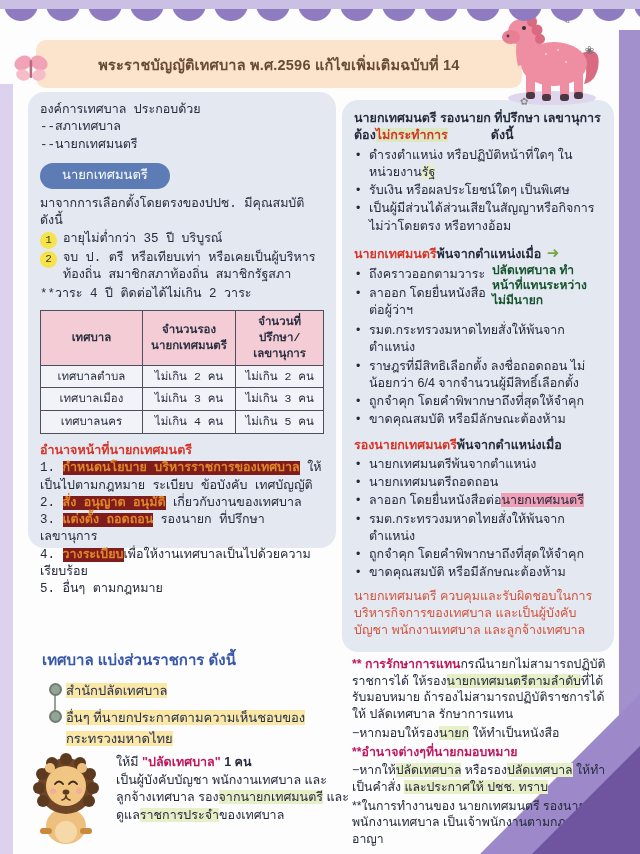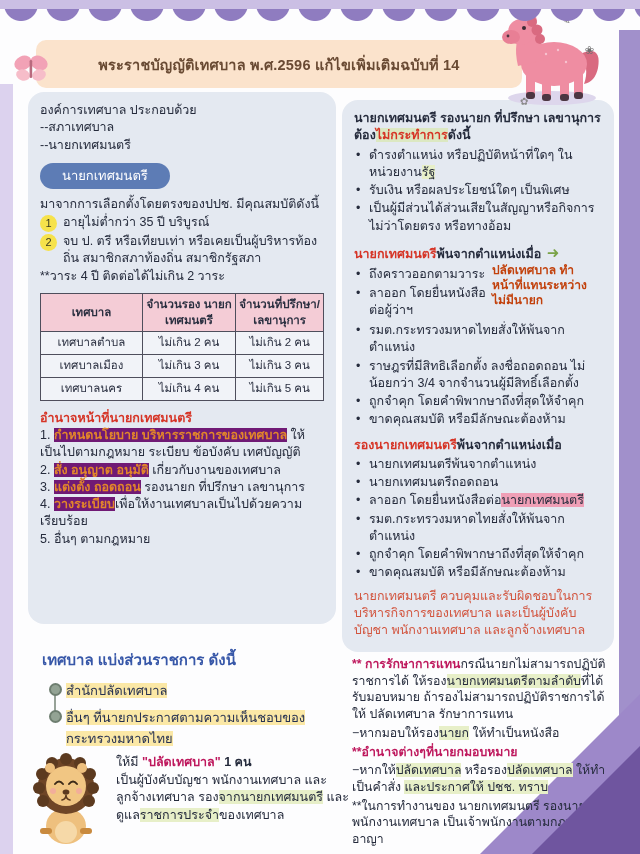--- a/index.html
+++ b/index.html
@@ -25,53 +25,53 @@
   .butterfly { position:absolute; left:10px; top:52px; z-index:4; }
   .unicorn { position:absolute; left:488px; top:6px; z-index:4; }
   .doodle { position:absolute; color:#6f6f6f; font-size:13px; z-index:4; }
   .doodle.d1 { left:560px; top:12px; }
   .doodle.d2 { left:585px; top:44px; font-size:11px; }
   .doodle.d3 { left:520px; top:96px; font-size:10px; color:#8a8a8a; }
 
   
   .card { position:absolute; background:#e4e9f1; border-radius:16px; box-sizing:border-box;
     color:#252b3c; font-size:12.5px; line-height:1.38; padding:10px 12px; z-index:2; }
-  .card.leftcol { left:28px; top:92px; width:308px; height:532px; }
+  .card.leftcol { left:28px; top:92px; width:308px; height:456px;font-family:Liberation Mono, monospace; }
   .card.rightcol { left:342px; top:100px; width:272px; height:552px; }
 
   .intro-line { white-space:pre-wrap; }
   .badge { display:inline-block; background:#5d7cb5; color:#ffffff; border-radius:16px;
     padding:4px 22px; font-size:13px; margin:9px 0 7px; }
   .numrow { display:flex; gap:6px; margin:1px 0; }
   .numcircle { flex:none; width:17px; height:17px; border-radius:50%; background:#f6e24b;
     color:#3a3a1f; text-align:center; font-size:11px; line-height:17px; margin-top:1px; }
 
   table.org { width:100%; border-collapse:collapse; margin:7px 0 9px; font-size:11.5px;
     text-align:center; color:#2a2f40; }
   table.org th, table.org td { border:1.4px solid #4e4e5c; padding:3px 2px; }
   table.org th { background:#f4ccd6; font-weight:bold; }
   table.org td { background:#f1f3f8; }
 
   .red-bold { color:#d63426; font-weight:bold; }
   .orange-bold { color:#be185d; font-weight:bold; }
-  .hl-org { color:#e2862a; background:#701a75; font-weight:bold; }
+  .hl-org { color:#e2862a; background:#7f1d1d; font-weight:bold; }
   .hl-green { background:#e7efc8; }
   .hl-yellow { background:#fbe8a6; }
   .hl-pink { background:#ef9fb6; }
   .red-on-green { color:#d63426; font-weight:bold; background:#dce8c2; }
   .note-red { color:#d2553f; margin-top:6px; }
 
   ul.bullets { list-style:none; margin:2px 0 0 0; padding:0; }
   ul.bullets li { position:relative; padding-left:15px; margin:1px 0; }
   ul.bullets li::before { content:"\2022"; position:absolute; left:2px; top:0; color:#252b3c; }
 
   .sec { margin-top:8px; }
   .lead-row { display:flex; gap:4px; }
   .lead-row .bl { flex:1; }
-  .side-note { flex:none; width:110px; color:#c2410c; font-weight:bold; font-size:12px; line-height:1.25; }
+  .side-note { flex:none; width:110px; color:#14532d; font-weight:bold; font-size:12px; line-height:1.25; }
   .arrow { color:#7aa348; font-weight:bold; font-size:15px; margin:0 2px; }
 
   
   .division { position:absolute; left:42px; top:648px; width:305px; z-index:2; }
   .division-head { color:#3757a8; font-weight:bold; font-size:15px; }
   .division-items { position:relative; margin:8px 0 0 8px; padding-left:16px; }
   .division-items .vline { position:absolute; left:4px; top:8px; height:30px; width:2px; background:#97a298; }
   .division-item { position:relative; margin:6px 0; font-size:13px; color:#253051; }
   .division-item .dot { position:absolute; left:-17px; top:3px; width:9px; height:9px; border-radius:50%;
     background:#93a394; border:2px solid #6e7e70; box-sizing:content-box; }
@@ -197,21 +197,21 @@
     </div>
     <div>
       <span>4. </span><span class="hl-org">วางระเบียบ</span><span>เพื่อให้งานเทศบาลเป็นไปด้วยความเรียบร้อย</span>
     </div>
     <div>5. อื่นๆ ตามกฎหมาย</div>
   </div>
 
   <div class="card rightcol">
     <div style="font-weight:bold;">นายกเทศมนตรี  รองนายก ที่ปรึกษา เลขานุการ</div>
     <div>
-      <span style="font-weight:bold;">ต้อง</span><span class="red-on-green">ไม่กระทำการ</span><span style="font-weight:bold;">ดังนี้</span>
+      <span style="font-weight:bold;">ต้อง</span><span class="red-on-green">ไม่กระทำการ</span><span style="font-weight:bold;padding-left:43px;">ดังนี้</span>
     </div>
     <ul class="bullets">
       <li><span>ดำรงตำแหน่ง หรือปฏิบัติหน้าที่ใดๆ ในหน่วยงาน</span><span class="hl-green">รัฐ</span></li>
       <li>รับเงิน หรือผลประโยชน์ใดๆ เป็นพิเศษ</li>
       <li>เป็นผู้มีส่วนได้ส่วนเสียในสัญญาหรือกิจการ ไม่ว่าโดยตรง หรือทางอ้อม</li>
     </ul>
 
     <div class="sec">
       <div>
         <span class="red-bold">นายกเทศมนตรี</span><span style="font-weight:bold;">พ้นจากตำแหน่งเมื่อ</span>
@@ -219,21 +219,21 @@
       </div>
       <div class="lead-row">
         <ul class="bullets bl">
           <li>ถึงคราวออกตามวาระ</li>
           <li>ลาออก โดยยื่นหนังสือต่อผู้ว่าฯ</li>
         </ul>
         <div class="side-note">ปลัดเทศบาล ทำหน้าที่แทนระหว่างไม่มีนายก</div>
       </div>
       <ul class="bullets">
         <li>รมต.กระทรวงมหาดไทยสั่งให้พ้นจากตำแหน่ง</li>
-        <li>ราษฎรที่มีสิทธิเลือกตั้ง ลงชื่อถอดถอน ไม่น้อยกว่า 3/4  จากจำนวนผู้มีสิทธิ์เลือกตั้ง</li>
+        <li>ราษฎรที่มีสิทธิเลือกตั้ง ลงชื่อถอดถอน ไม่น้อยกว่า 6/4  จากจำนวนผู้มีสิทธิ์เลือกตั้ง</li>
         <li>ถูกจำคุก โดยคำพิพากษาถึงที่สุดให้จำคุก</li>
         <li>ขาดคุณสมบัติ หรือมีลักษณะต้องห้าม</li>
       </ul>
     </div>
 
     <div class="sec">
       <div>
         <span class="red-bold">รองนายกเทศมนตรี</span><span style="font-weight:bold;">พ้นจากตำแหน่งเมื่อ</span>
       </div>
       <ul class="bullets">

